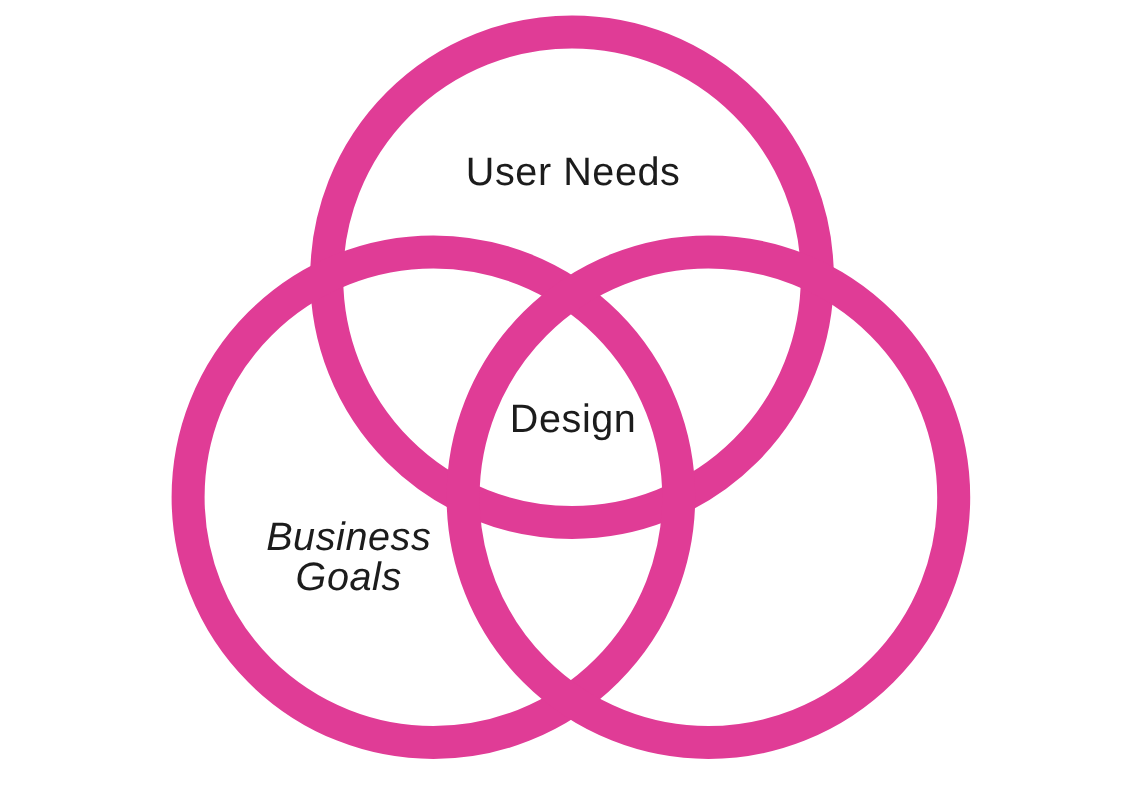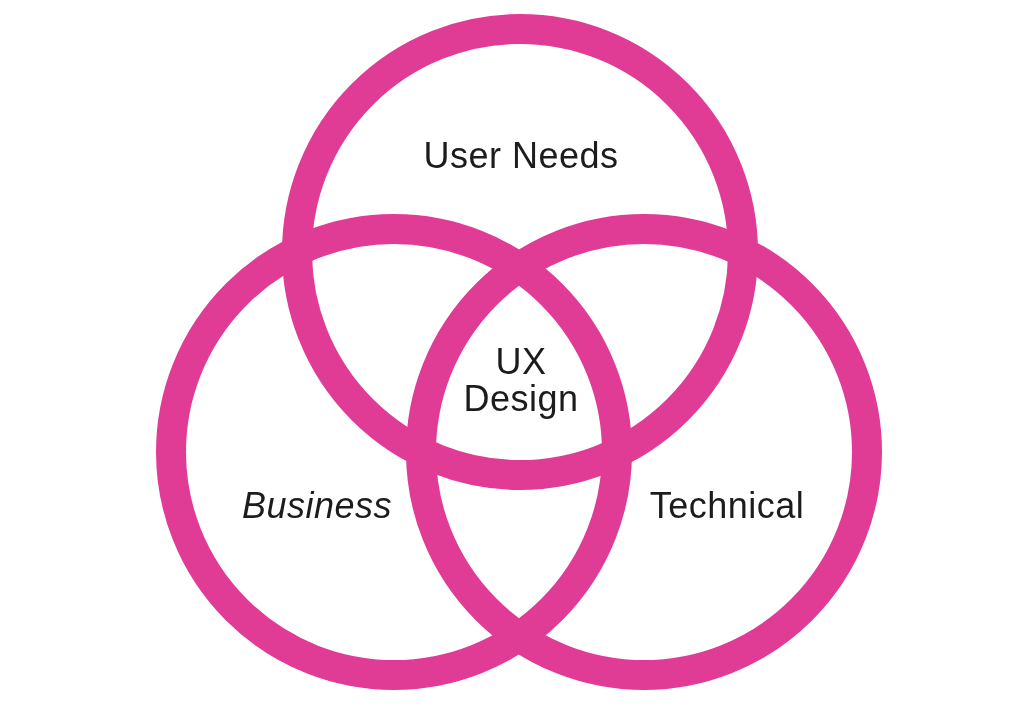--- a/index.html
+++ b/index.html
@@ -44,25 +44,24 @@
     <circle cx="520" cy="252" r="223" fill="none" stroke-width="30" stroke="#E03C96"></circle>
     <circle cx="394" cy="452" r="223" fill="none" stroke-width="30" stroke="#E03C96"></circle>
     <circle cx="644" cy="452" r="223" fill="none" stroke-width="30" stroke="#E03C96"></circle>
   </svg>
 
   <div class="venn-label" style="left:521px; top:156px;">
     <span>User Needs</span>
   </div>
 
   <div class="venn-label" style="left:521px; top:380px;">
-    <span>UX</span>
     <span>Design</span>
   </div>
 
   <div class="venn-label" style="left:317px; top:506px;font-style:italic;">
     <span>Business</span>
+    <span>Goals</span>
   </div>
 
   <div class="venn-label" style="left:727px; top:506px;">
-    <span>Technical</span>
   </div>
 
 </div>
 
 </body></html>

